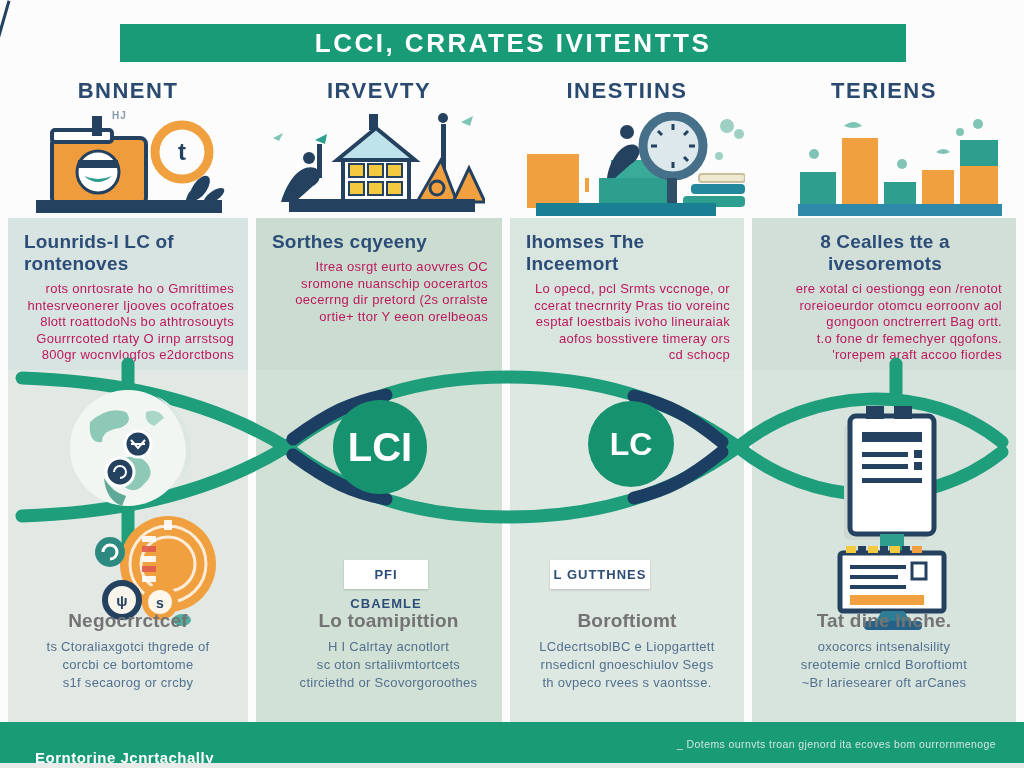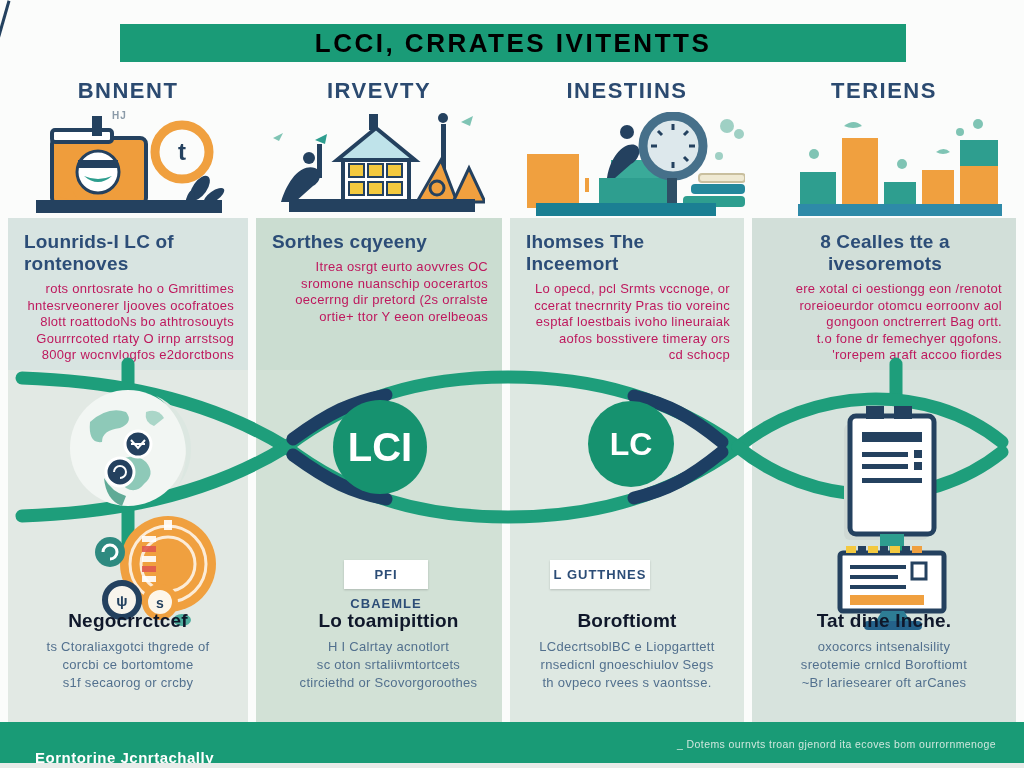--- a/index.html
+++ b/index.html
@@ -2,21 +2,21 @@
 <html><head>
 <meta charset="utf-8">
 <style>
   * { margin:0; padding:0; box-sizing:border-box; }
   html,body { width:1024px; height:768px; background:#fafbfa; overflow:hidden;
               font-family:"Liberation Sans", sans-serif; }
   .abs { position:absolute; }
   #canvas { position:relative; width:1024px; height:768px; background:#fbfcfb; }
 
   .banner { left:120px; top:24px; width:786px; height:38px; background:#1a9b77;
-            color:#000000; font-weight:800; font-size:26px; letter-spacing:2.5px;
+            color:#ffffff; font-weight:800; font-size:26px; letter-spacing:2.5px;
             text-align:center; line-height:38px; }
 
   .hdr { top:78px; height:24px; text-align:center; font-weight:800; font-size:22px;
          letter-spacing:1.5px; color:#2b4a70; }
 
   .band { top:218px; height:504px; }
   .band.c1 { left:8px;   width:240px; background:#e2e9e4; }
   .band.c2 { left:256px; width:246px; background:#d2e1d6; }
   .band.c3 { left:510px; width:234px; background:#dee8e2; }
   .band.c4 { left:752px; width:264px; background:#d7e3dd; }
@@ -39,21 +39,21 @@
           font-weight:800; }
   .node.n1 { left:333px; top:400px; width:94px; height:94px; line-height:94px; font-size:40px; }
   .node.n2 { left:588px; top:401px; width:86px; height:86px; line-height:86px; font-size:32px; }
 
   .midlabel { top:560px; height:29px; background:#ffffff; color:#2c4d77; font-weight:800;
               font-size:13px; letter-spacing:1px; text-align:center; line-height:29px;
               box-shadow:0 1px 2px rgba(0,0,0,0.18); }
   .midlabel.m1 { left:344px; width:84px; }
   .midlabel.m2 { left:550px; width:100px; }
 
-  .bh { top:610px; font-size:19px; font-weight:800; color:#0f172a; text-align:center;
+  .bh { top:610px; font-size:19px; font-weight:800; color:#737373; text-align:center;
         letter-spacing:0.2px; }
   .bl { top:638px; font-size:13px; line-height:18px; color:#52708e; text-align:center;
         letter-spacing:0.3px; }
   .bh.c1,.bl.c1 { left:8px;   width:240px; }
   .bh.c2,.bl.c2 { left:256px; width:246px;padding-left:19px; }
   .bh.c3,.bl.c3 { left:510px; width:234px; }
   .bh.c4,.bl.c4 { left:752px; width:264px; }
 
   .footer { left:0; top:722px; width:1024px; height:43px; background:#199b76; }
   .footer .fl { position:absolute; left:35px; top:12px; color:#ffffff; font-weight:700;

